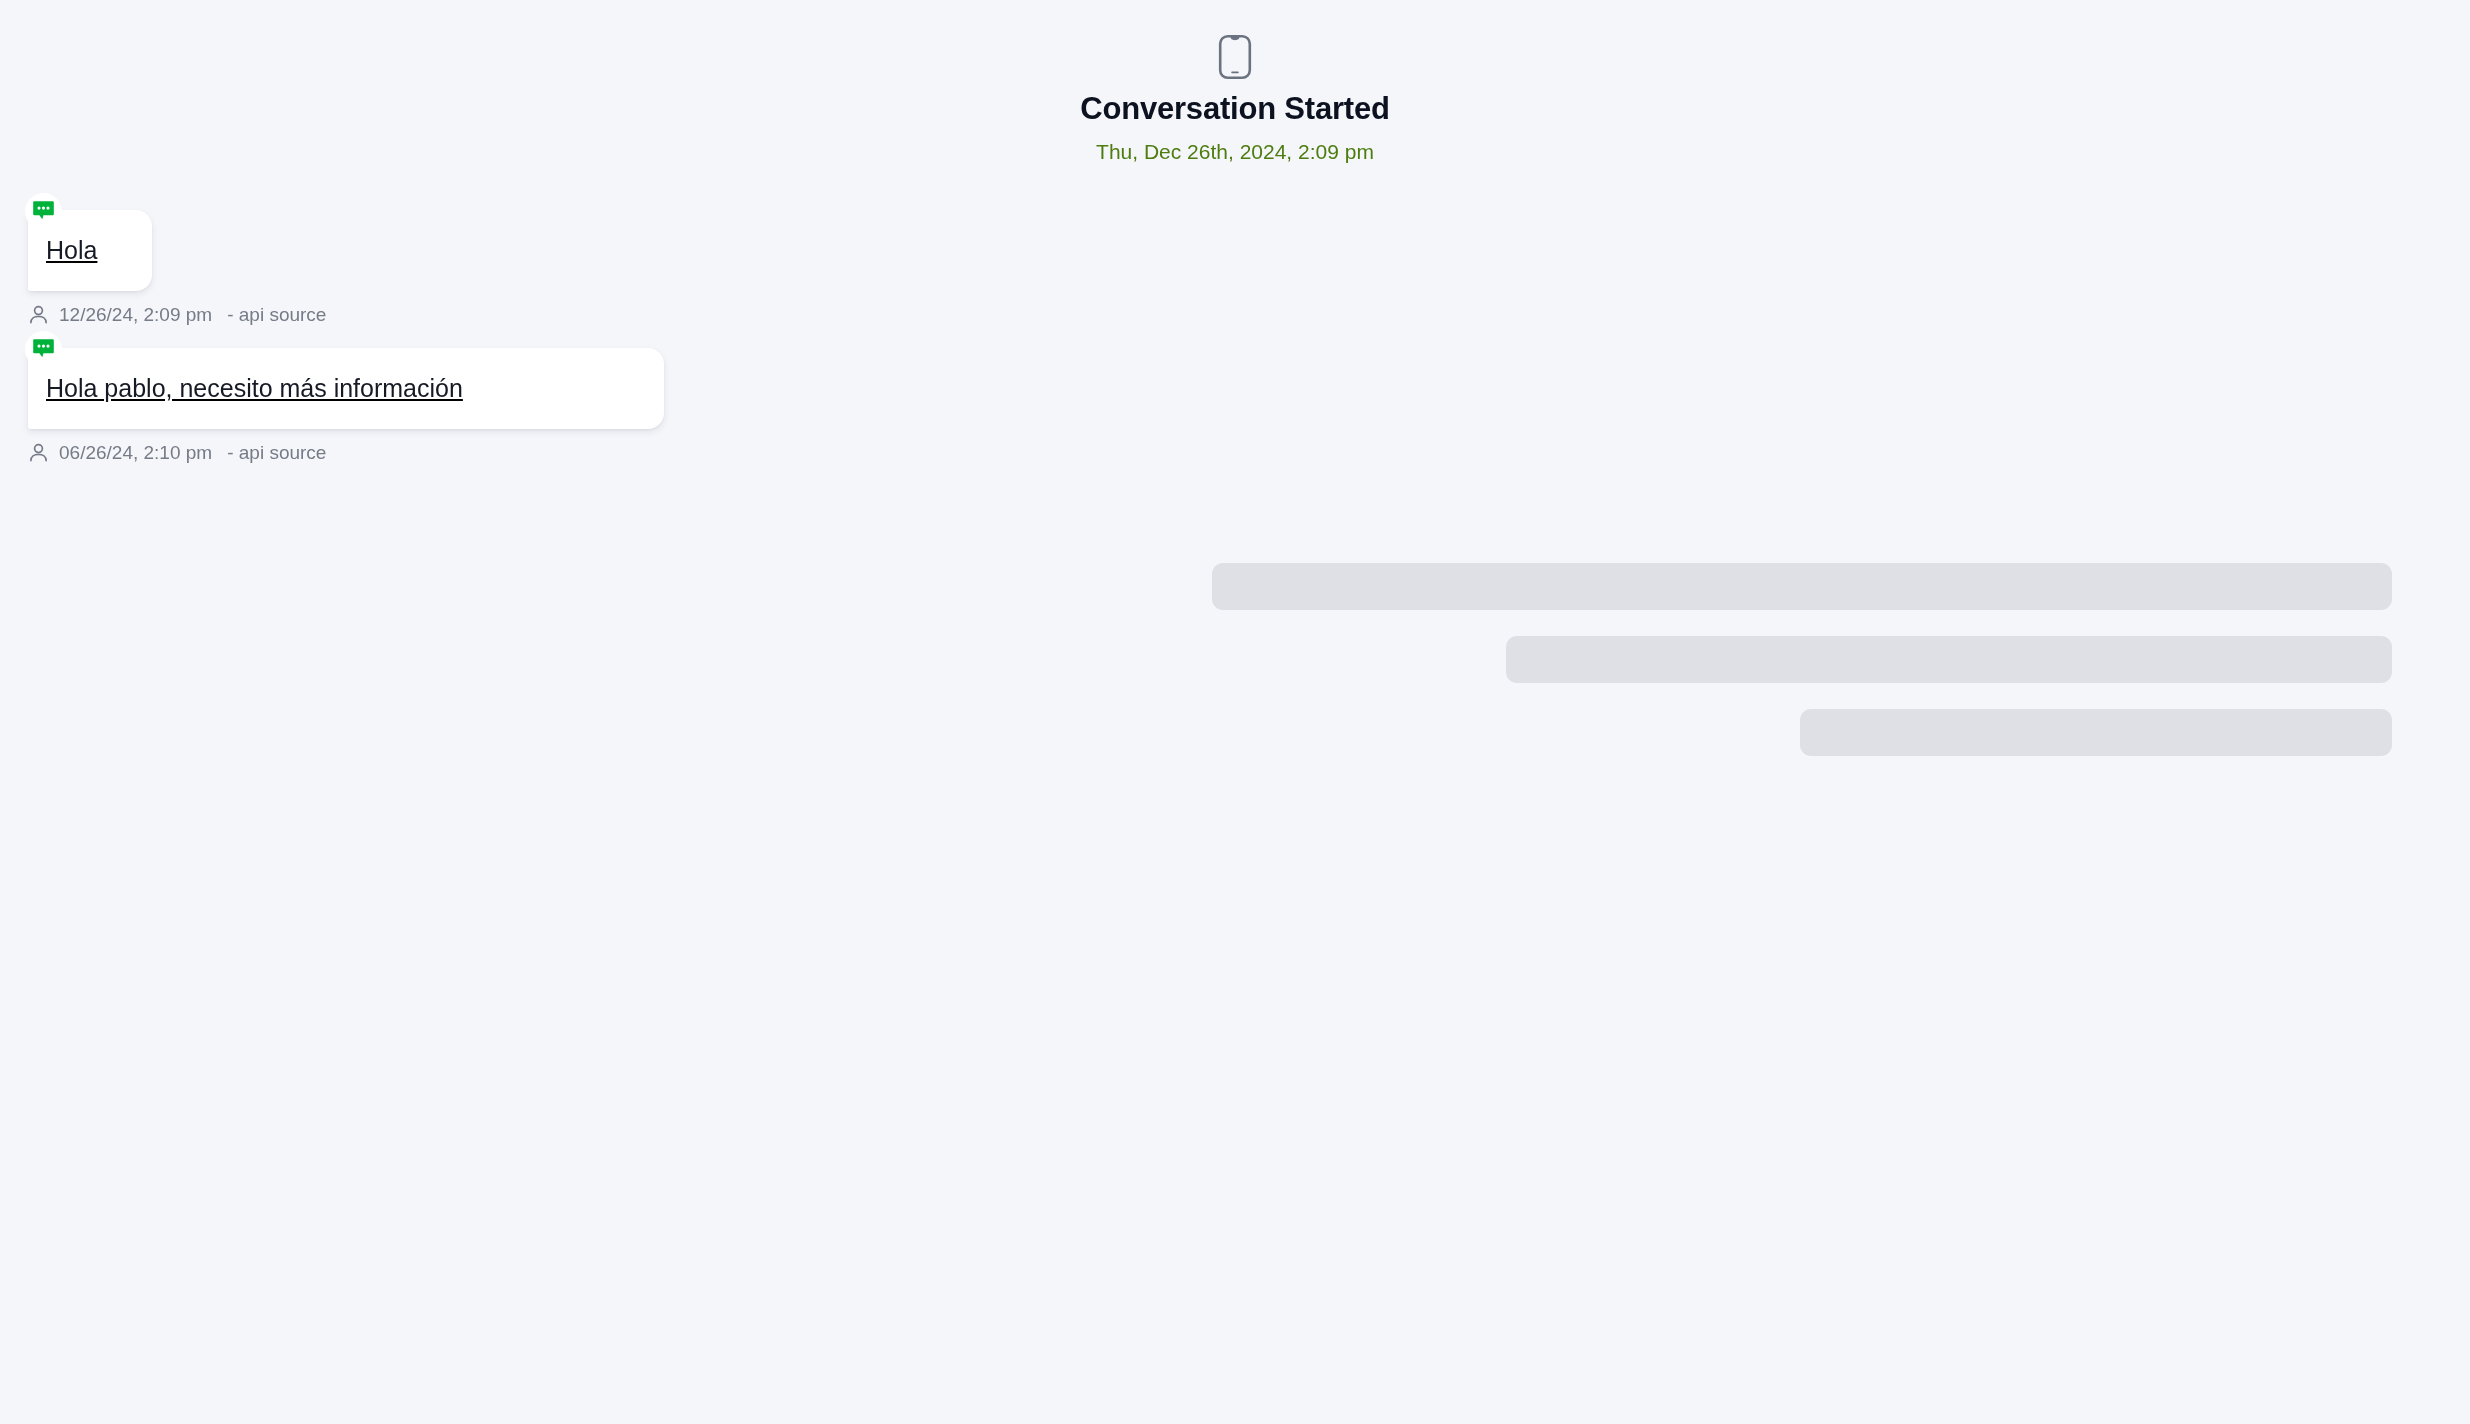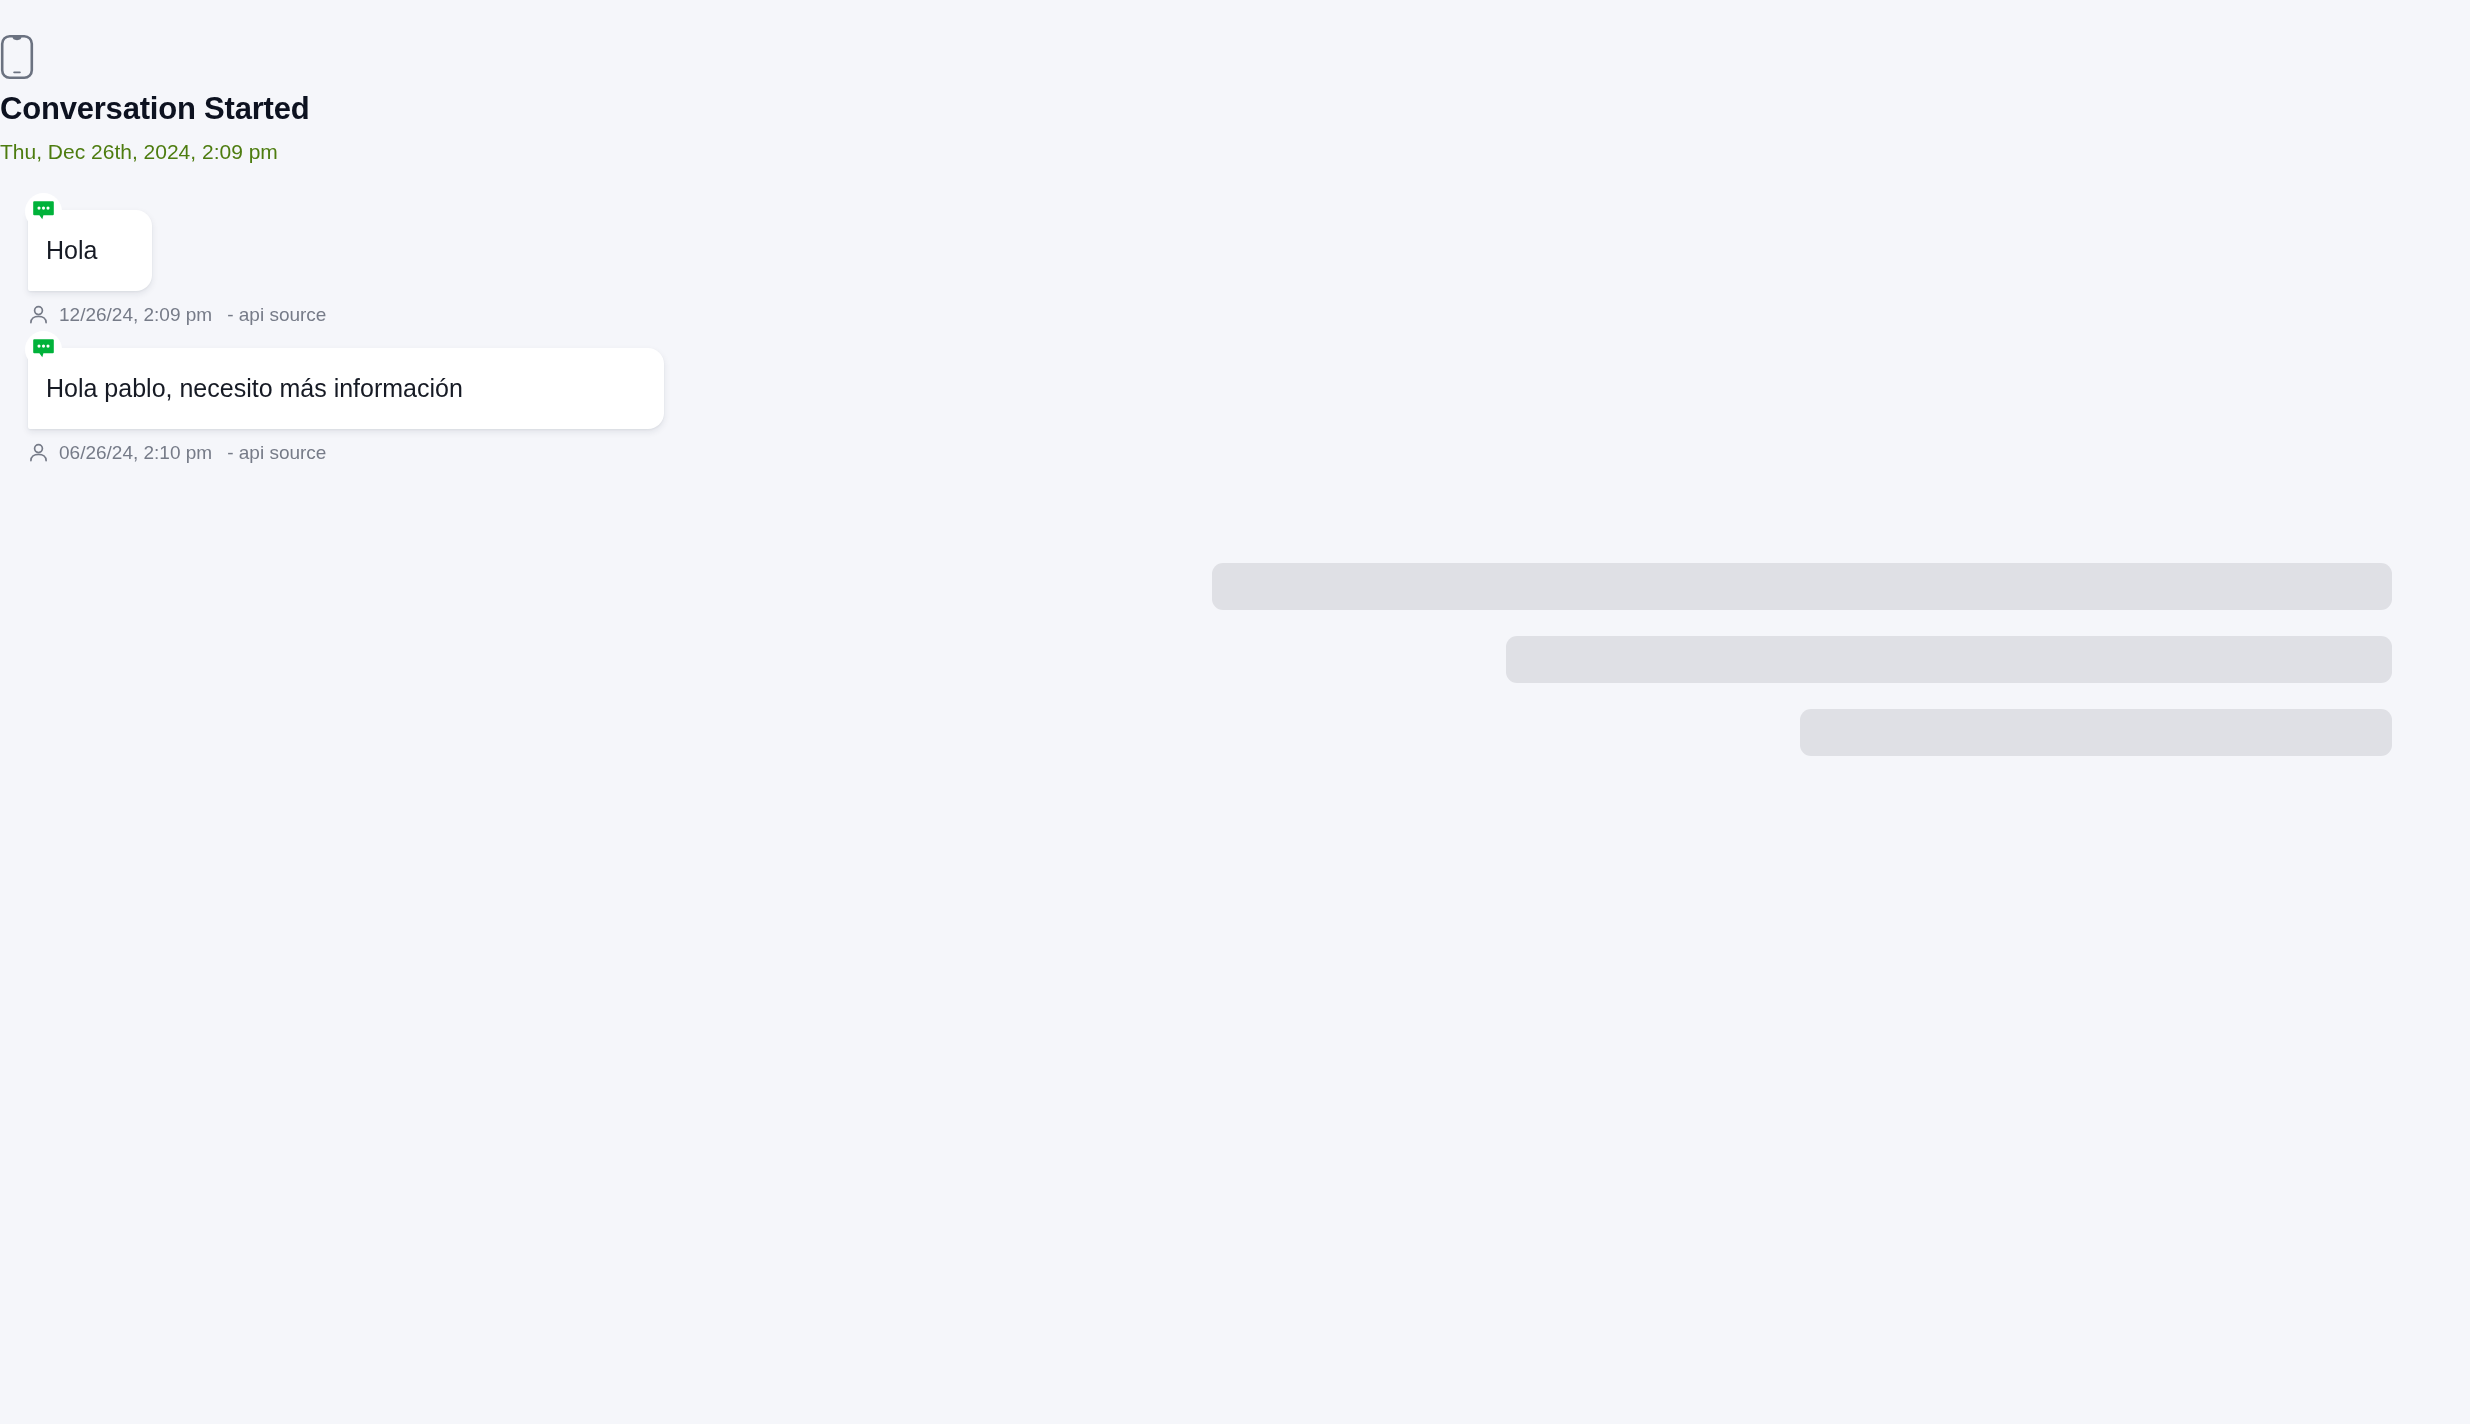--- a/index.html
+++ b/index.html
@@ -16,21 +16,21 @@
   }
 
   
   .conv-header {
     position: absolute;
     left: 0;
     right: 0;
     top: 34px;
     display: flex;
     flex-direction: column;
-    align-items: flex-start;
+    align-items: center;
     gap: 0;
   }
   .device-icon {
     width: 34px;
     height: 46px;
     display: block;
     margin-bottom: 13px;
   }
   .conv-title {
     font-size: 31px;
@@ -70,20 +70,21 @@
   .bubble {
     background: #ffffff;
     border-radius: 2px 16px 16px 2px;
     box-shadow: 0 3px 7px rgba(24, 30, 55, 0.09),
                 0 1px 2px rgba(24, 30, 55, 0.05);
     padding: 26px 20px 26px 18px;
     min-height: 26px;
     box-sizing: border-box;
     display: flex;
     align-items: center;
+    text-decoration: underline;
   }
   .bubble-text {
     font-size: 25px;
     color: #161a24;
     line-height: 1.15;
     white-space: nowrap;
   }
 
   
   .channel-badge {

